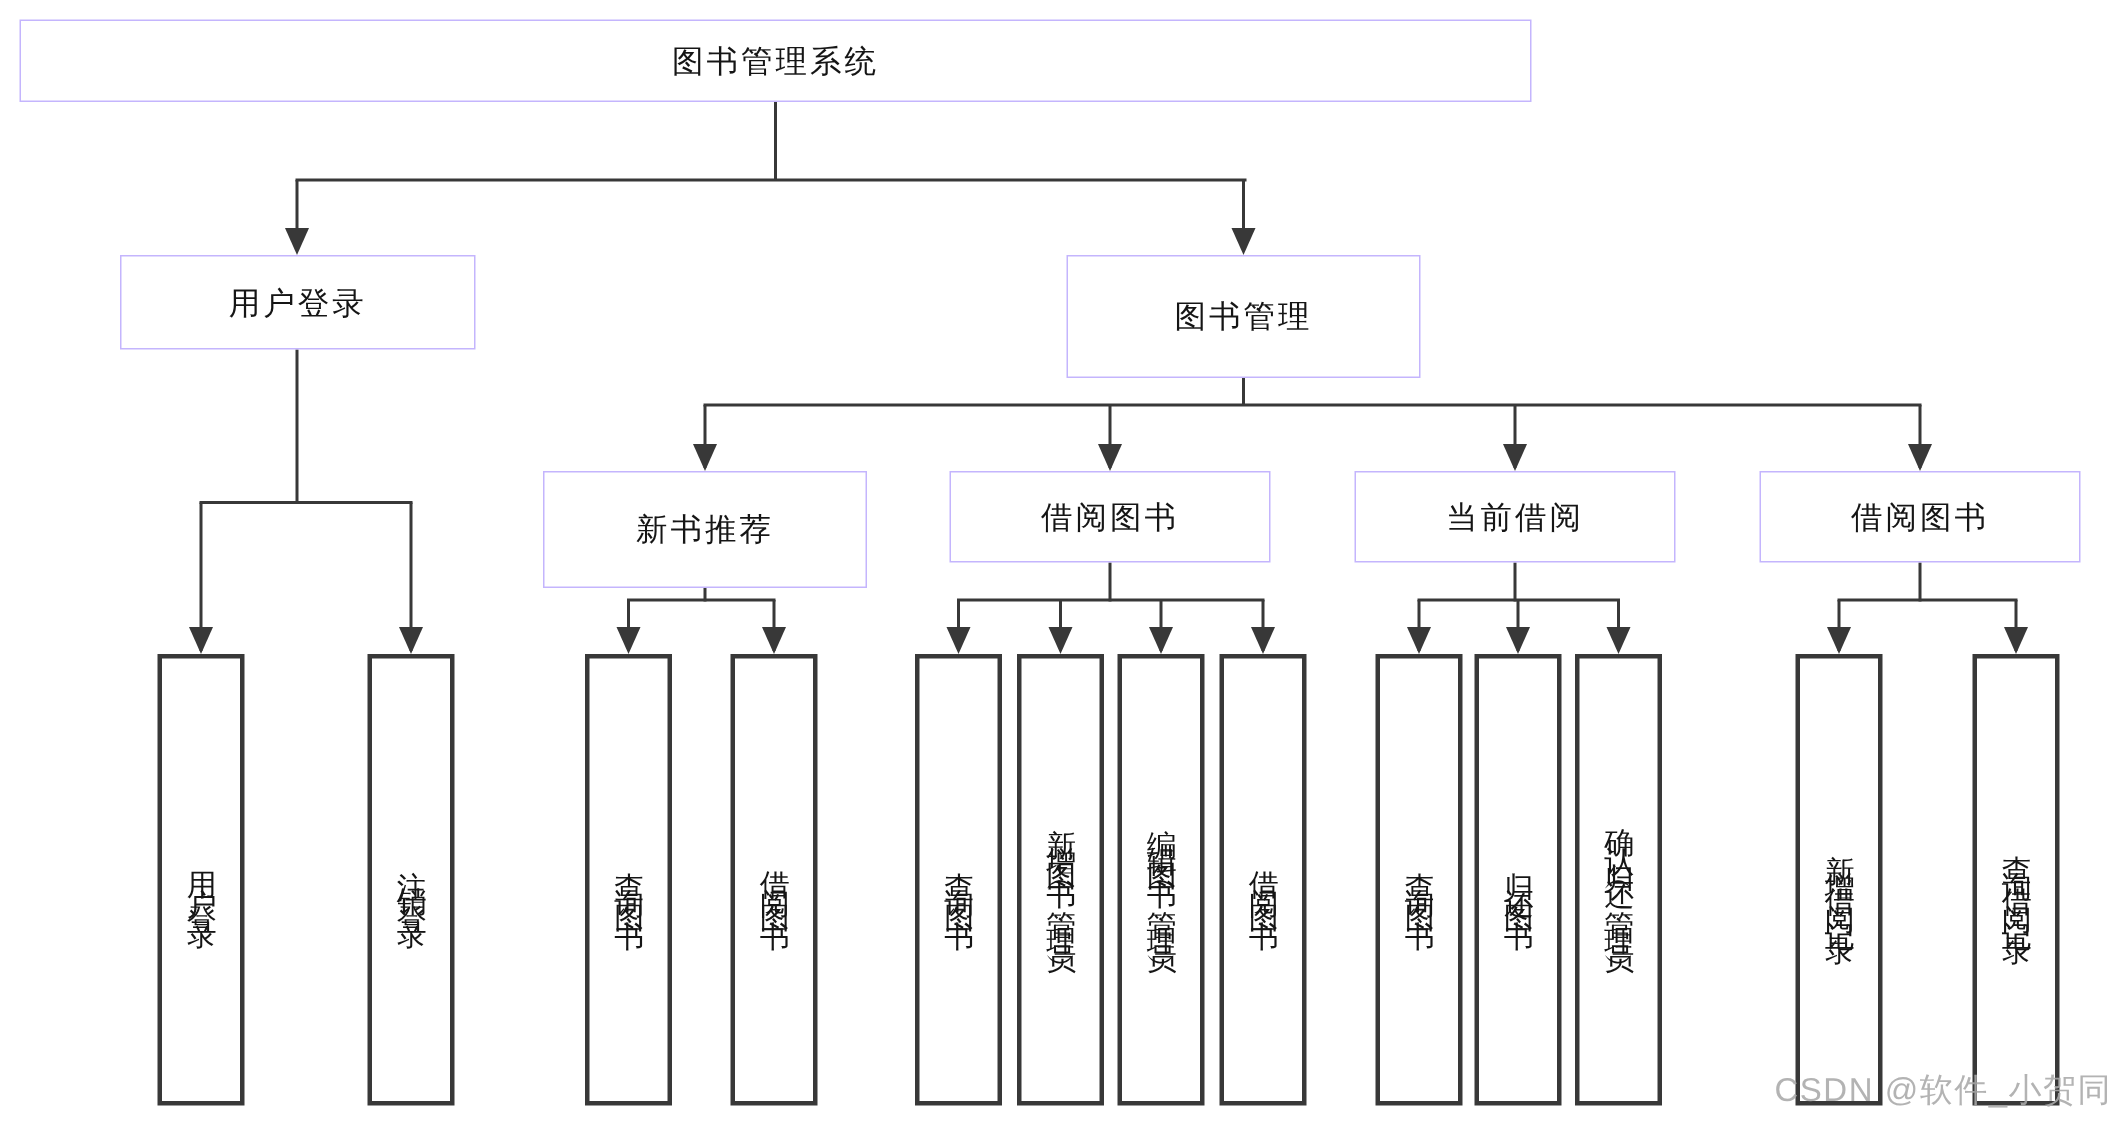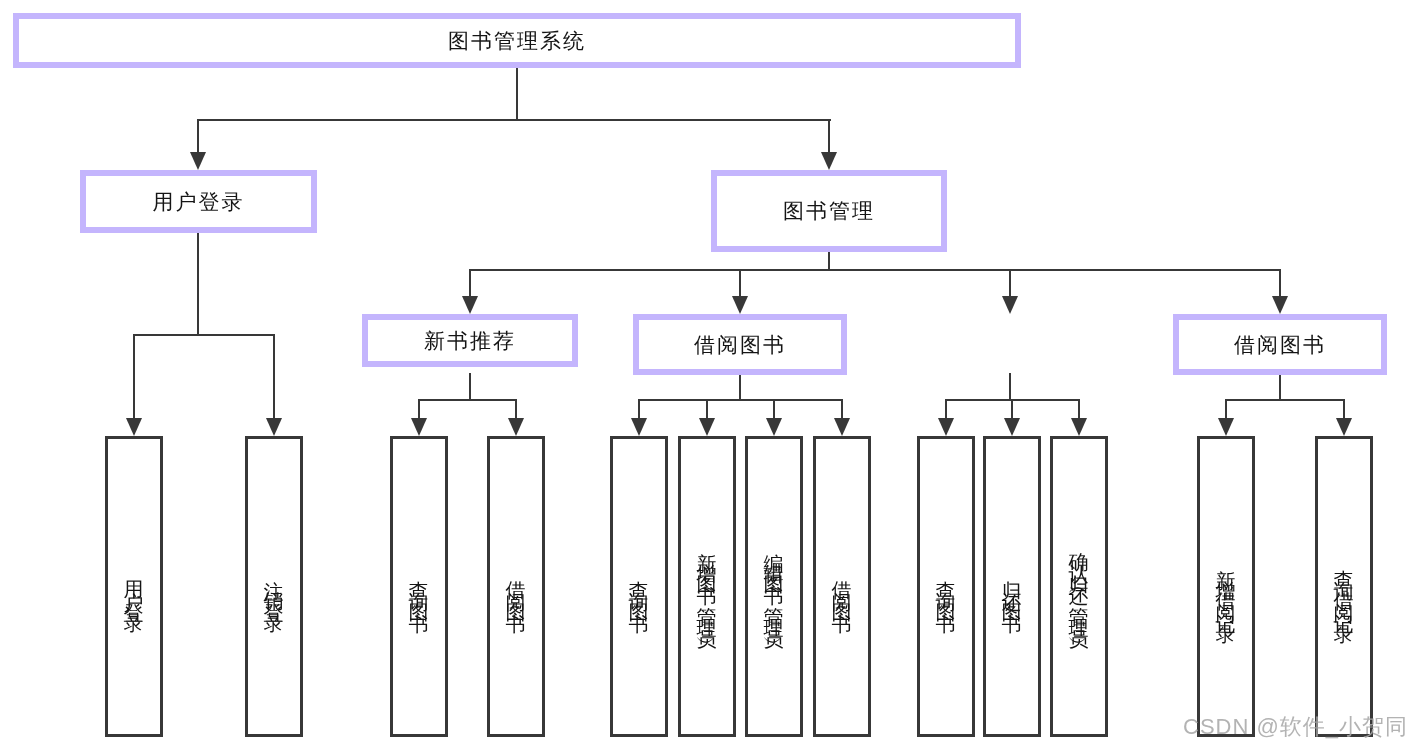--- a/index.html
+++ b/index.html
@@ -1,21 +1,21 @@
 <!DOCTYPE html>
 <html><head>
 <meta charset="utf-8">
 <style>
   html,body{margin:0;padding:0;background:#fff;}
   #canvas{
     position:relative;width:1405px;height:747px;background:#fff;
     font-family:"Liberation Sans","DejaVu Sans",sans-serif;overflow:hidden;
   }
   .box{
-    position:absolute;box-sizing:border-box;border:6px solid #c4b5fd;background:#fff;
+    position:absolute;box-sizing:border-box;border:1px solid #c4b5fd;background:#fff;
     display:flex;align-items:center;justify-content:center;
     font-size:21px;letter-spacing:2px;color:#151515;z-index:2;
   }
   .vbox{
     position:absolute;box-sizing:border-box;border:3px solid #383838;background:#fff;
     display:flex;align-items:center;justify-content:center;z-index:2;
   }
   .vbox span{
     writing-mode:vertical-rl;text-orientation:mixed;
     font-size:20px;letter-spacing:11px;color:#151515;line-height:1;
@@ -61,22 +61,23 @@
   <div class="hline" style="left:469px;top:269px;width:812px;"></div>
   <div class="vline" style="left:469px;top:270px;height:42px;"></div>
   <div class="arrow" style="left:462px;top:296px;"></div>
   <div class="vline" style="left:739px;top:270px;height:42px;"></div>
   <div class="arrow" style="left:732px;top:296px;"></div>
   <div class="vline" style="left:1009px;top:270px;height:42px;"></div>
   <div class="arrow" style="left:1002px;top:296px;"></div>
   <div class="vline" style="left:1279px;top:270px;height:42px;"></div>
   <div class="arrow" style="left:1272px;top:296px;"></div>
 
-  <div class="box" style="left:362px;top:314px;width:216px;height:53px;">新书推荐</div>
+  <div class="box" style="left:362px;top:314px;width:216px;height:78px;">新书推荐</div>
   <div class="box" style="left:633px;top:314px;width:214px;height:61px;">借阅图书</div>
+  <div class="box" style="left:903px;top:314px;width:214px;height:61px;">当前借阅</div>
   <div class="box" style="left:1173px;top:314px;width:214px;height:61px;">借阅图书</div>
 
   <div class="vline" style="left:469px;top:373px;height:28px;"></div>
   <div class="vline" style="left:739px;top:373px;height:28px;"></div>
   <div class="vline" style="left:1009px;top:373px;height:28px;"></div>
   <div class="vline" style="left:1279px;top:373px;height:28px;"></div>
 
   <div class="hline" style="left:418px;top:399px;width:99px;"></div>
   <div class="hline" style="left:638px;top:399px;width:205px;"></div>
   <div class="hline" style="left:945px;top:399px;width:135px;"></div>

